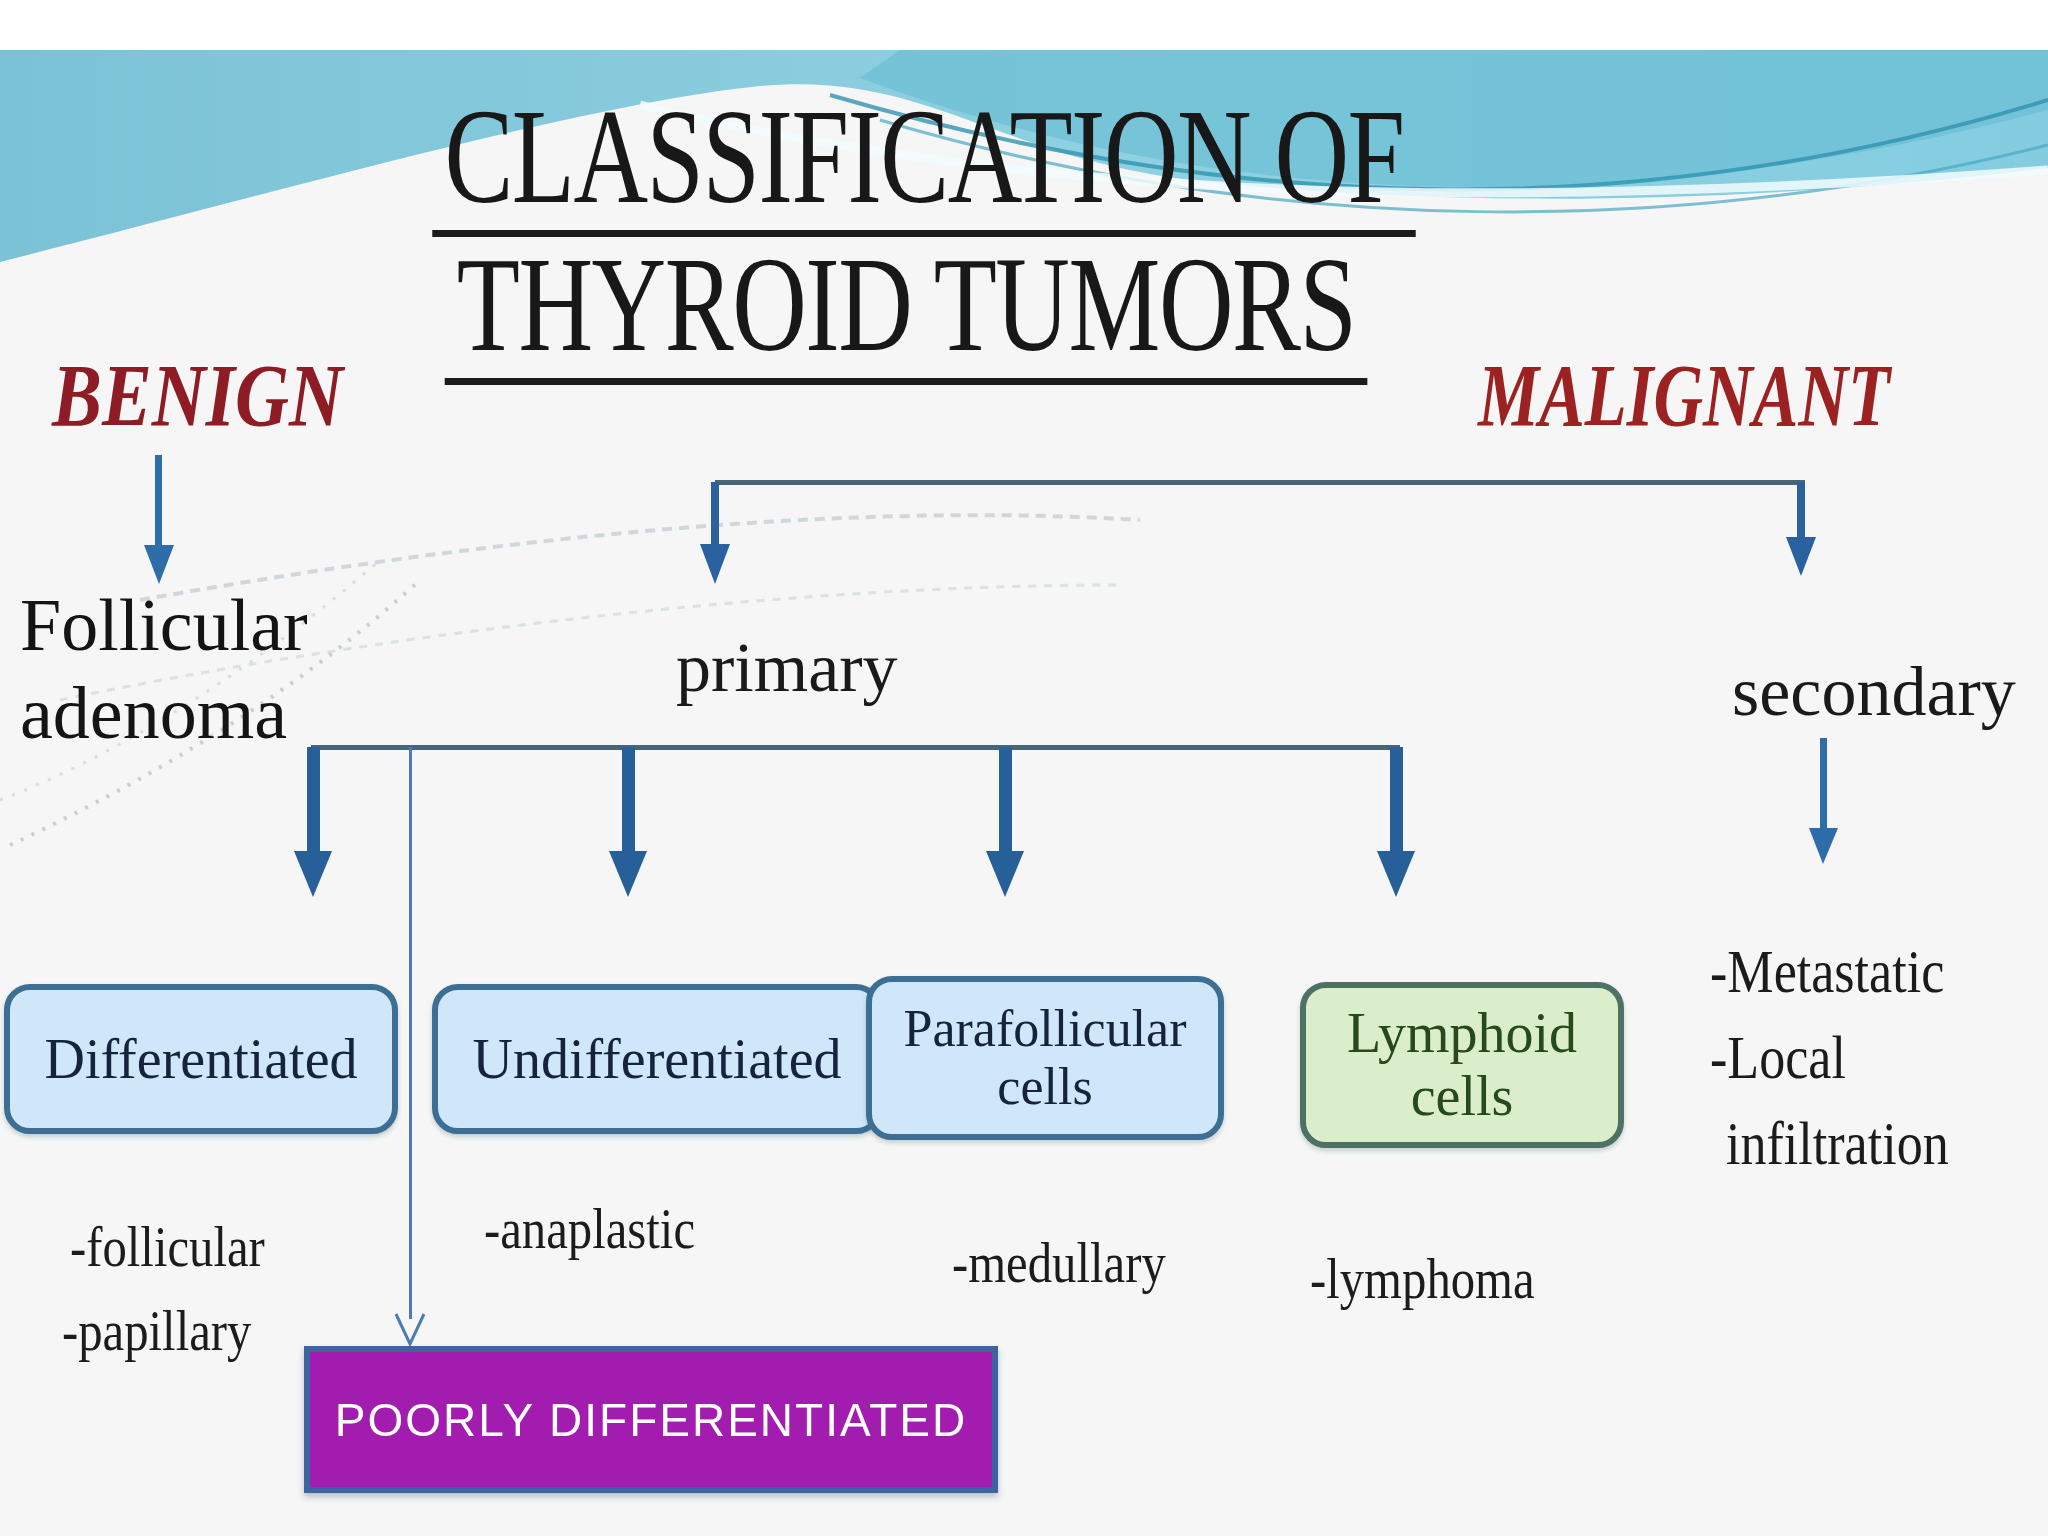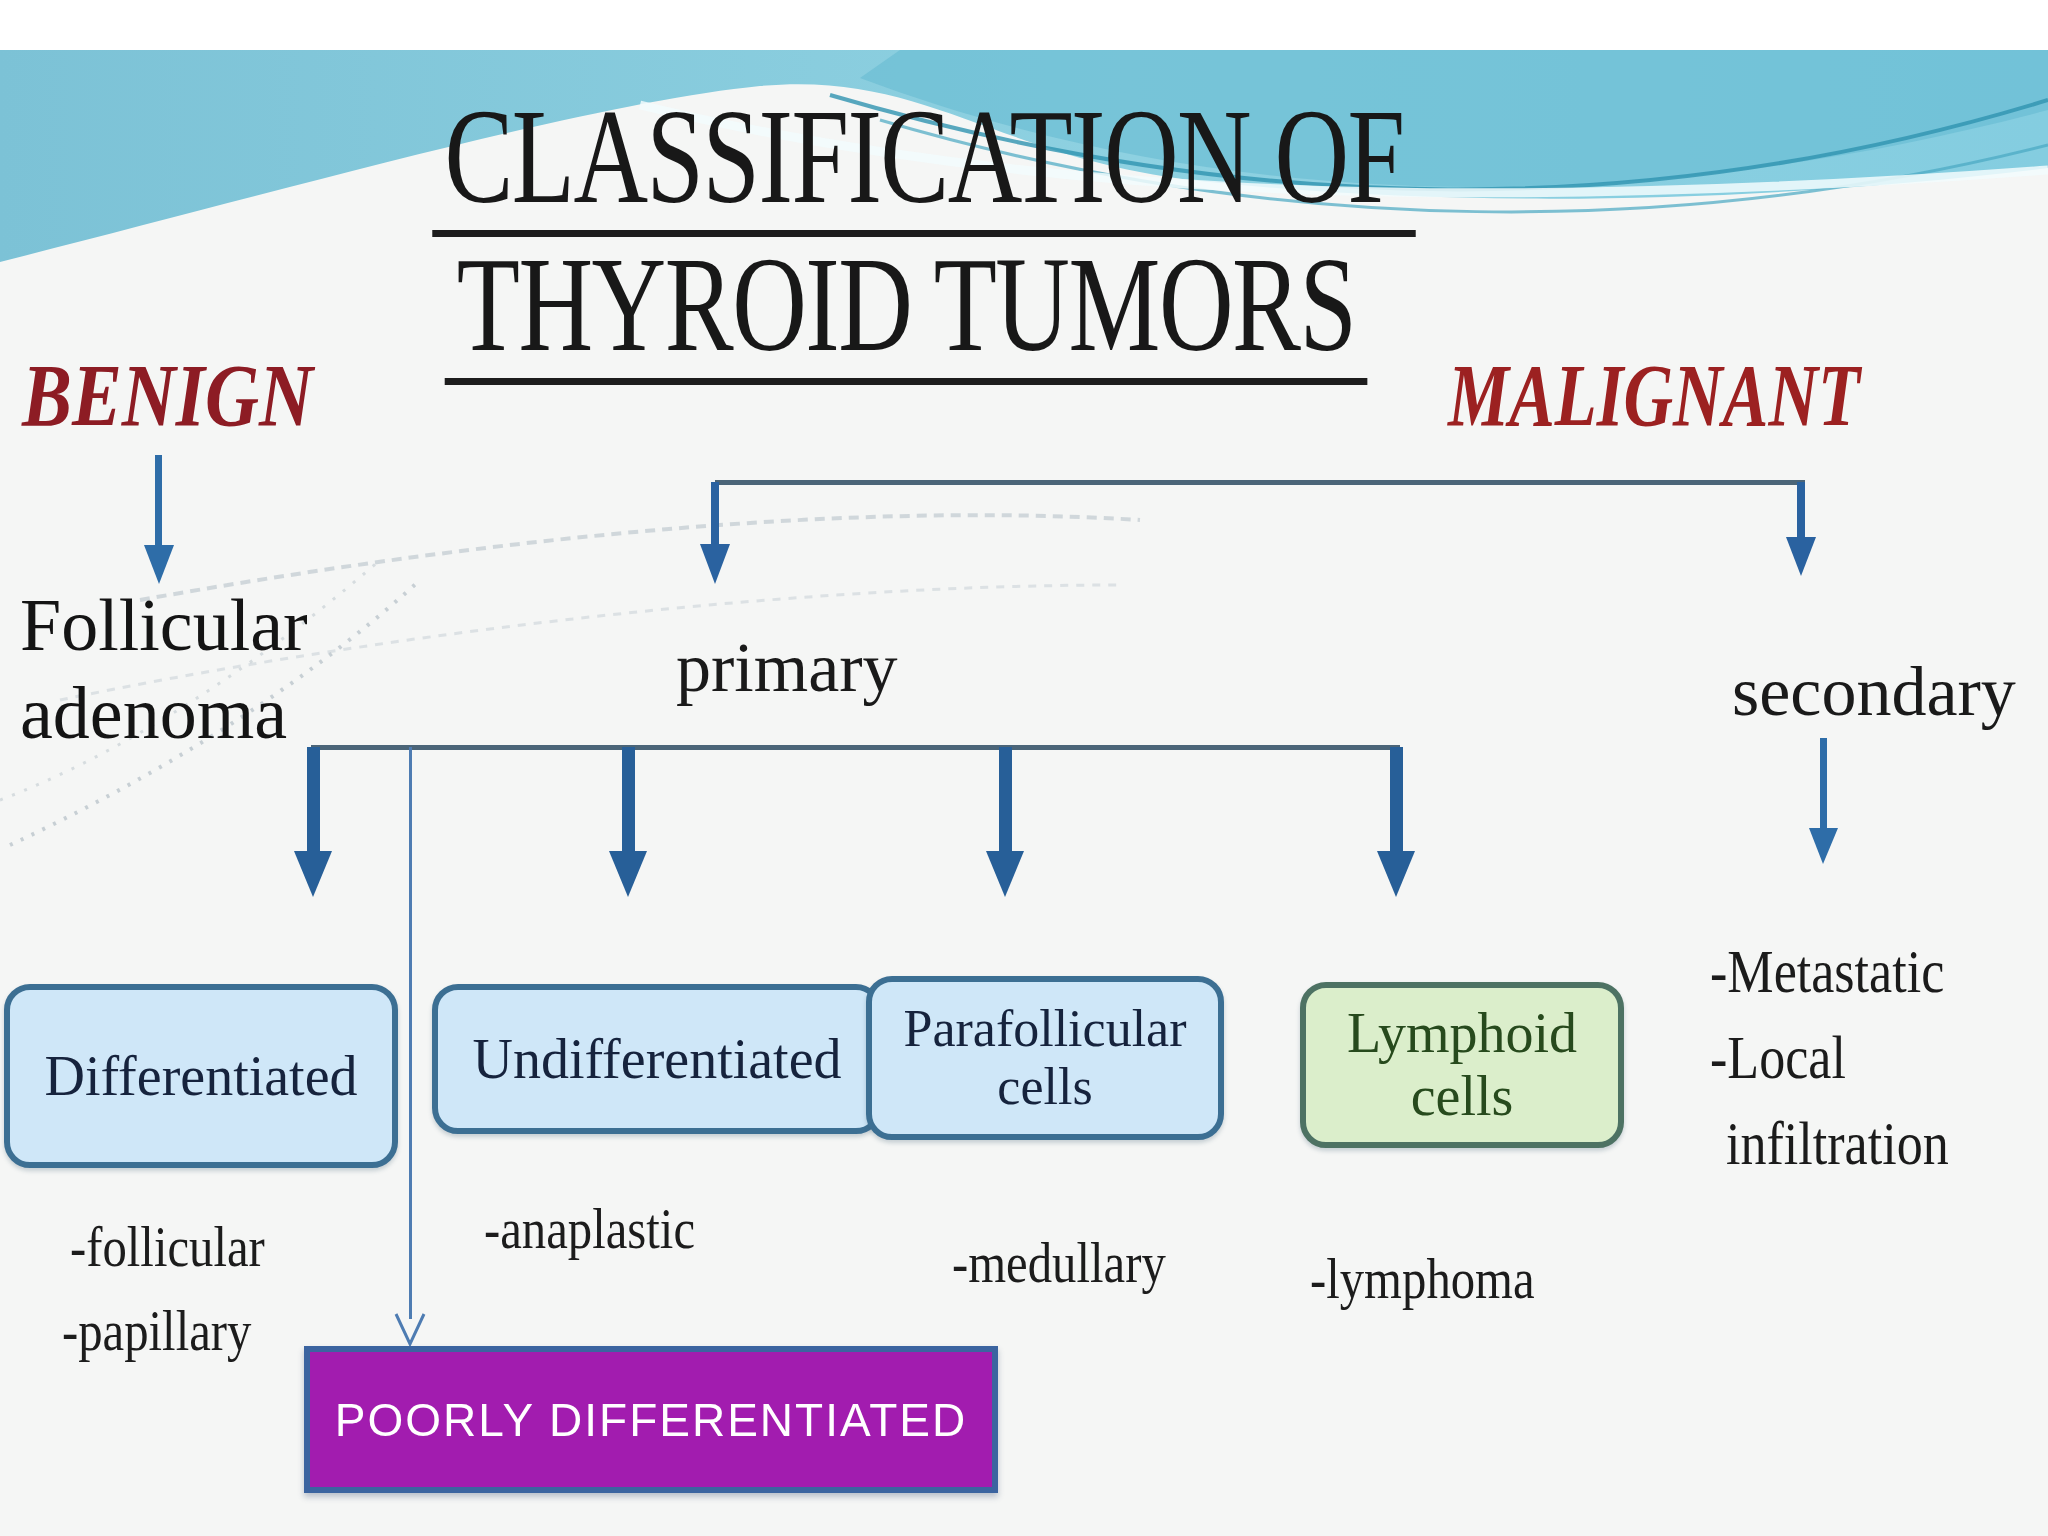--- a/index.html
+++ b/index.html
@@ -10,21 +10,21 @@
   }
   #deco, #lines {position:absolute;left:0;top:0;pointer-events:none;}
   .abs{position:absolute;}
   
   .title-row{position:absolute;width:2048px;text-align:center;color:#181818;}
   .title-row .tspan{
     display:inline-block;font-size:136px;line-height:1.0;letter-spacing:-2px;
     transform:scaleX(0.76);border-bottom:7px solid #1d1d1d;padding:0 16px 6px 16px;
     white-space:nowrap;
   }
-  .cat{font-weight:bold;font-style:italic;white-space:nowrap;line-height:1;}
+  .cat{font-weight:bold;font-style:italic;white-space:nowrap;line-height:1;margin-left:30px;}
   .cat .cspan{display:inline-block;transform-origin:left bottom;}
   .nodetext{color:#141414;font-size:74px;line-height:1;white-space:nowrap;}
   .branchlabel{color:#1a1a1a;white-space:nowrap;}
   .box{
     position:absolute;box-sizing:border-box;border-radius:26px;
     display:flex;flex-direction:column;align-items:center;justify-content:center;
     text-align:center;line-height:1.12;
     box-shadow:0 3px 4px rgba(60,90,110,0.25);
   }
   .box.blue{background:#cfe7f8;border:6px solid #3c6f93;color:#16233d;}
@@ -128,21 +128,21 @@
   <div class="abs cat" style="left:1448px;top:352px;font-size:88px;color:#9c2121;">
     <span class="cspan" style="transform:scaleX(0.78);">MALIGNANT</span>
   </div>
 
   <div class="abs nodetext" style="left:20px;top:588px;">Follicular</div>
   <div class="abs nodetext" style="left:20px;top:676px;text-align:center;">adenoma</div>
 
   <div class="abs branchlabel" style="left:660px;top:628px;font-size:70px;margin-left:16px;">primary</div>
   <div class="abs branchlabel" style="left:1732px;top:652px;font-size:70px;">secondary</div>
 
-  <div class="box blue" style="left:4px;top:984px;width:394px;height:184px;font-size:56px;">
+  <div class="box blue" style="left:4px;top:984px;width:394px;height:150px;font-size:56px;">
     <span>Differentiated</span>
   </div>
   <div class="box blue" style="left:432px;top:984px;width:450px;height:150px;font-size:56px;">
     <span>Undifferentiated</span>
   </div>
   <div class="box blue" style="left:866px;top:976px;width:358px;height:164px;font-size:52px;">
     <span>Parafollicular</span>
     <span>cells</span>
   </div>
   <div class="box green" style="left:1300px;top:982px;width:324px;height:166px;font-size:56px;">

